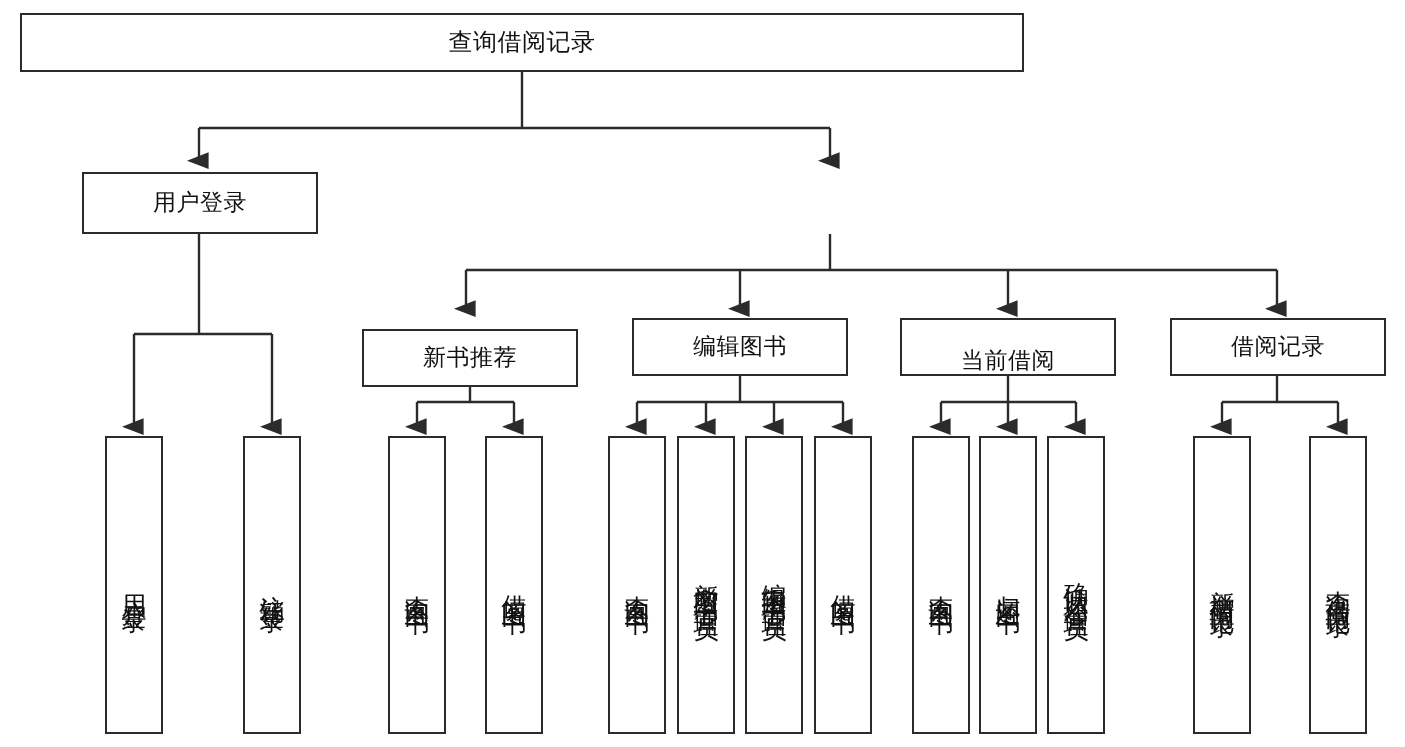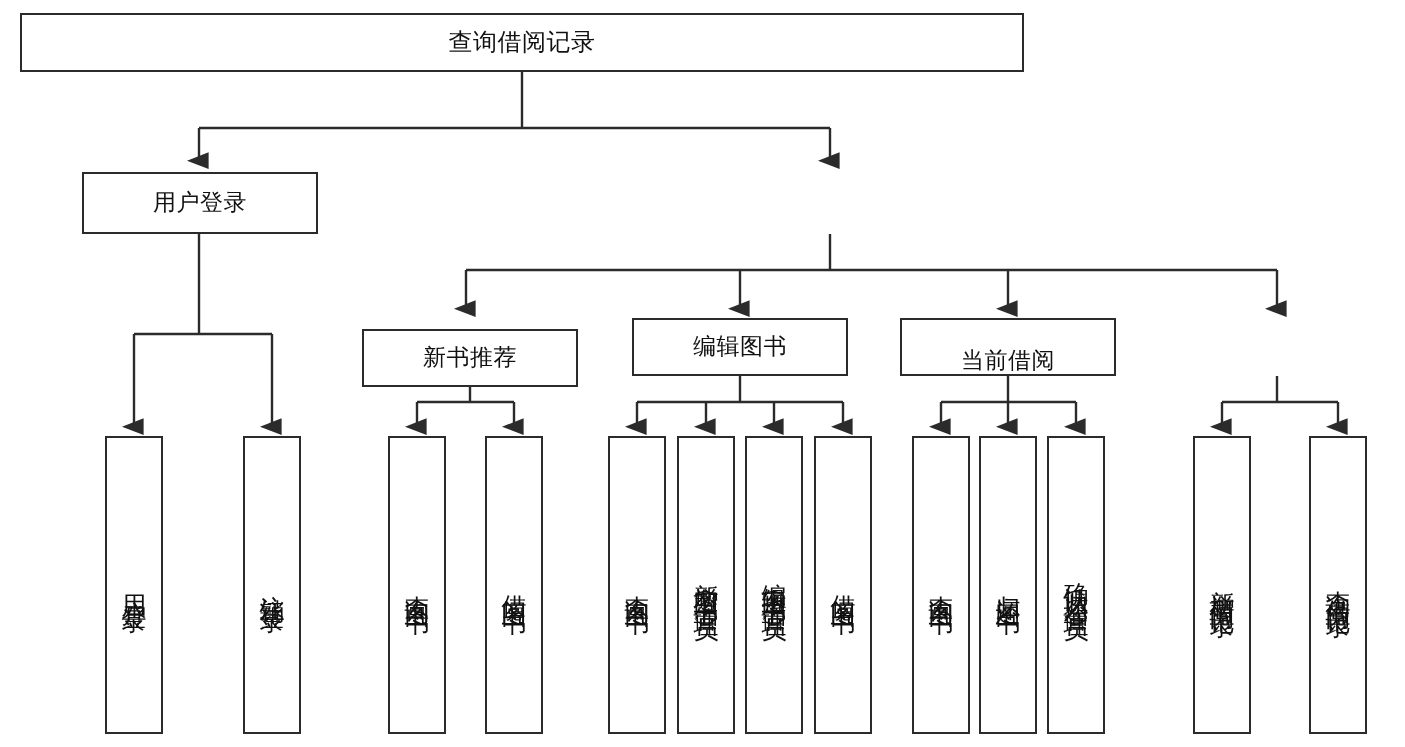--- a/index.html
+++ b/index.html
@@ -138,20 +138,23 @@
 
   <div class="node horiz" style="left:362px; top:318px; width:216px; height:58px;margin-top:11px;">
     <span class="lbl">新书推荐</span>
   </div>
   <div class="node horiz" style="left:632px; top:318px; width:216px; height:58px;">
     <span class="lbl">编辑图书</span>
   </div>
   <div class="node horiz" style="left:900px; top:318px; width:216px; height:58px;align-items:flex-end;">
     <span class="lbl">当前借阅</span>
   </div>
+  <div class="node horiz" style="left:1170px; top:318px; width:216px; height:58px;">
+    <span class="lbl">借阅记录</span>
+  </div>
 
   <div class="node vert" style="left:105px; top:436px; width:58px; height:298px;">
     <span class="lbl">用户登录</span>
   </div>
   <div class="node vert" style="left:243px; top:436px; width:58px; height:298px;">
     <span class="lbl">注销登录</span>
   </div>
 
   <div class="node vert" style="left:388px; top:436px; width:58px; height:298px;">
     <span class="lbl">查询图书</span>

